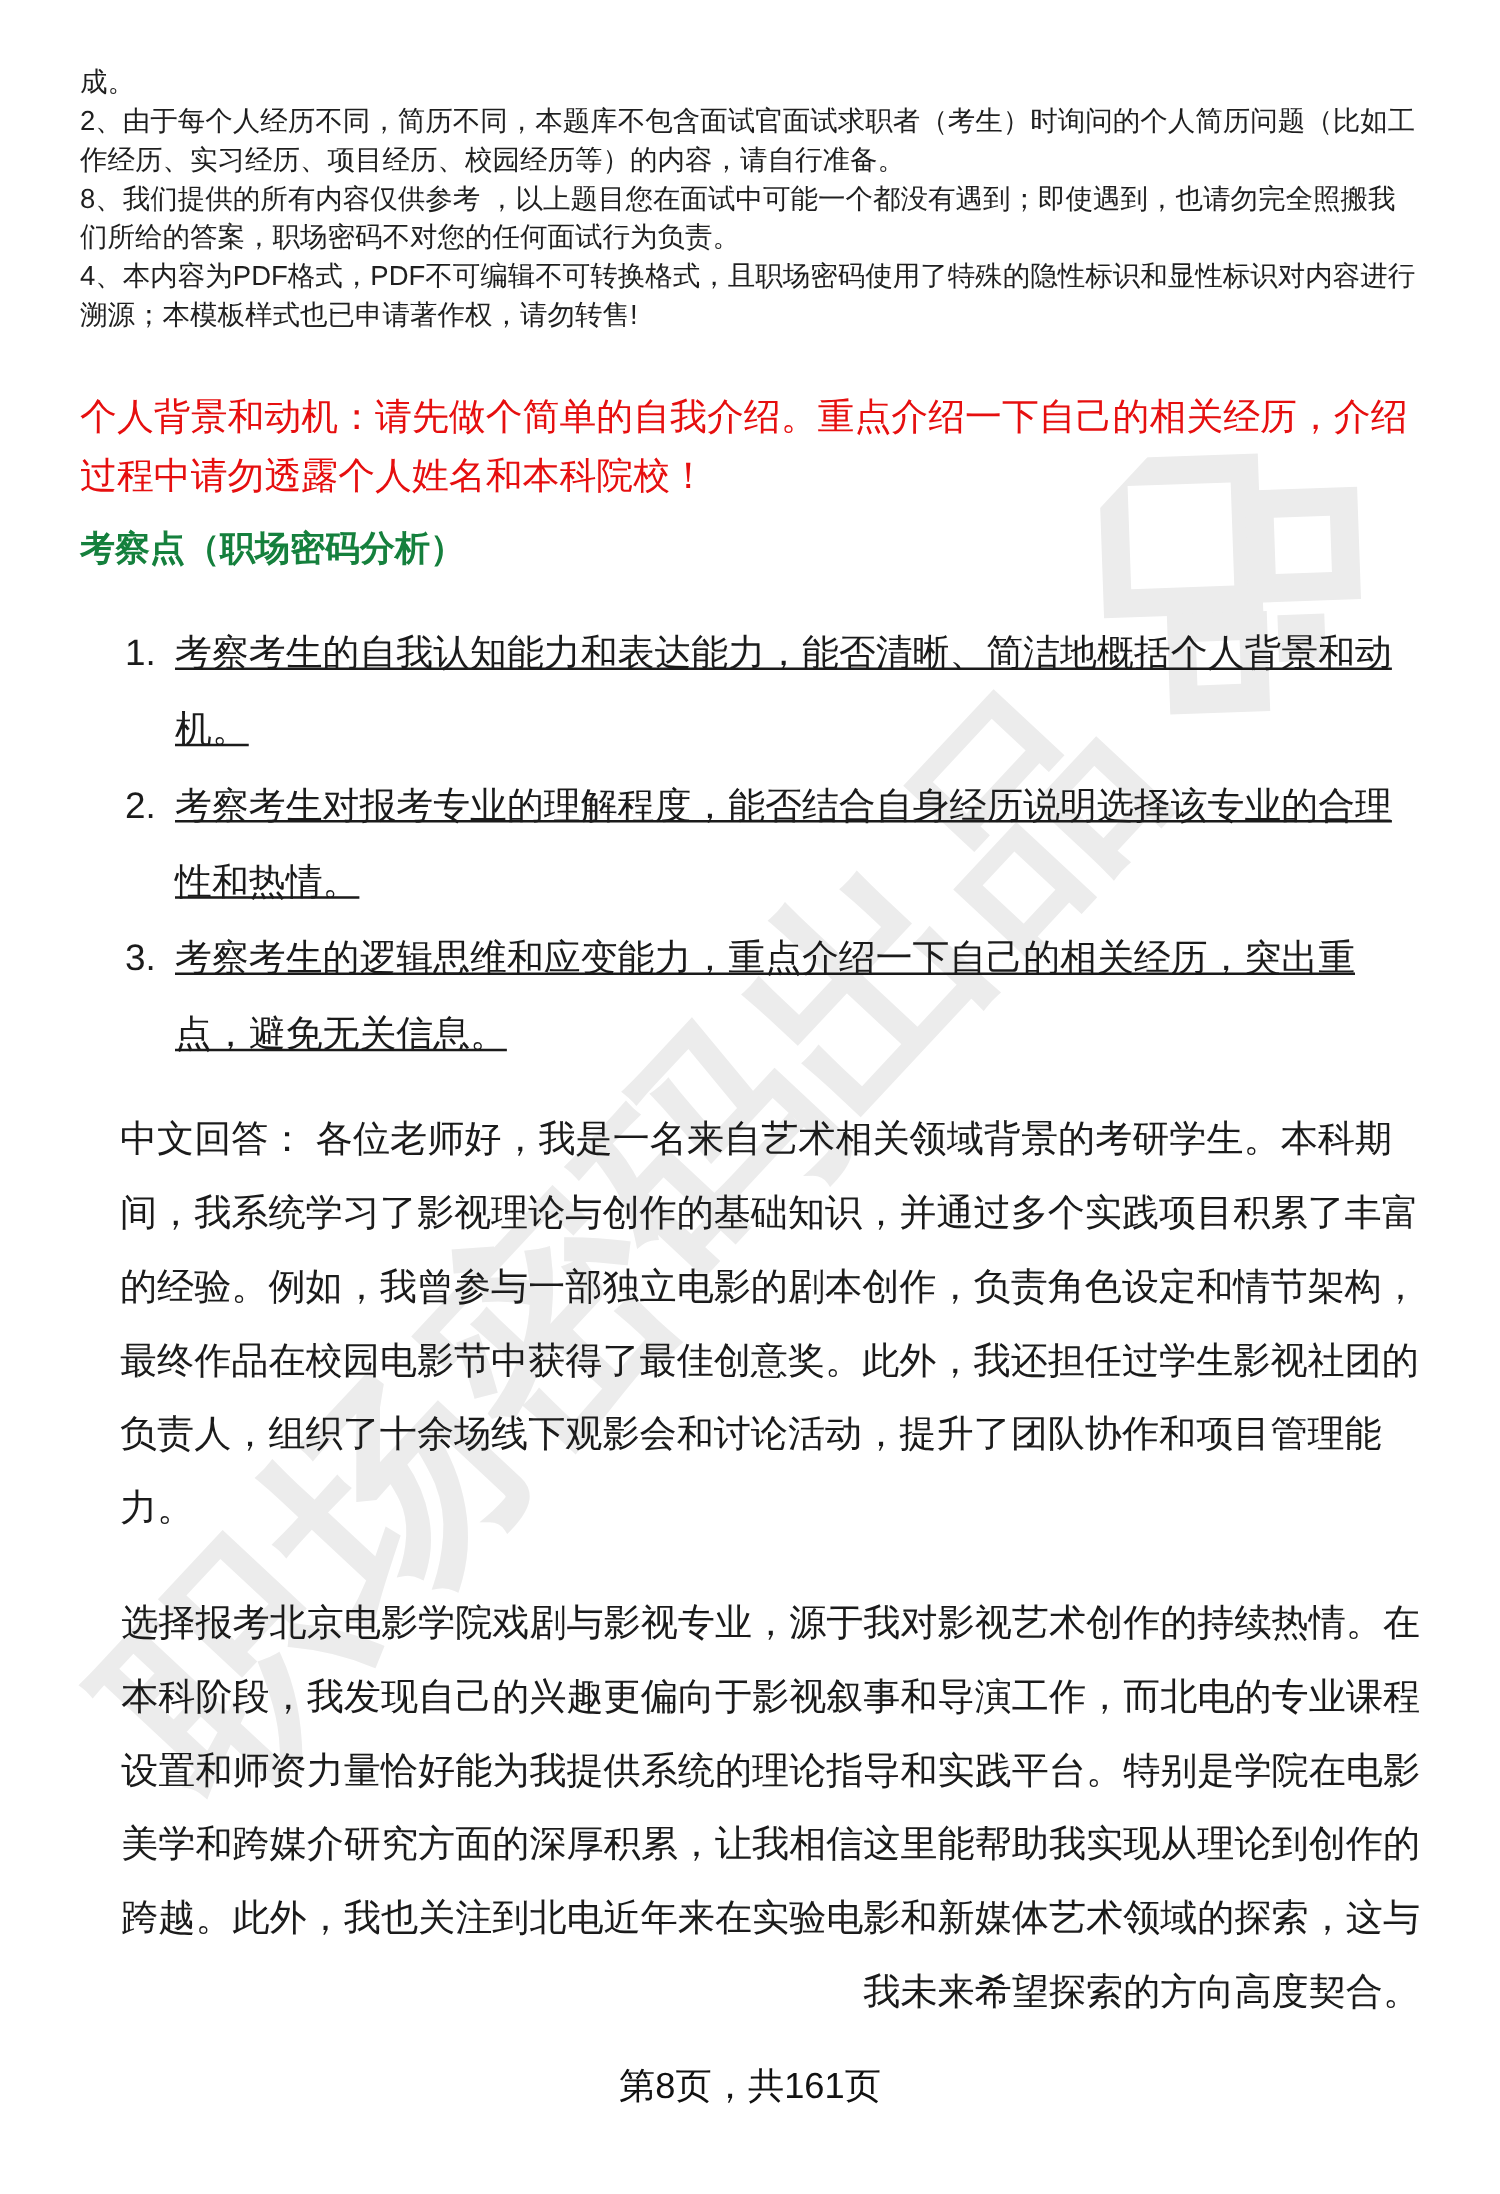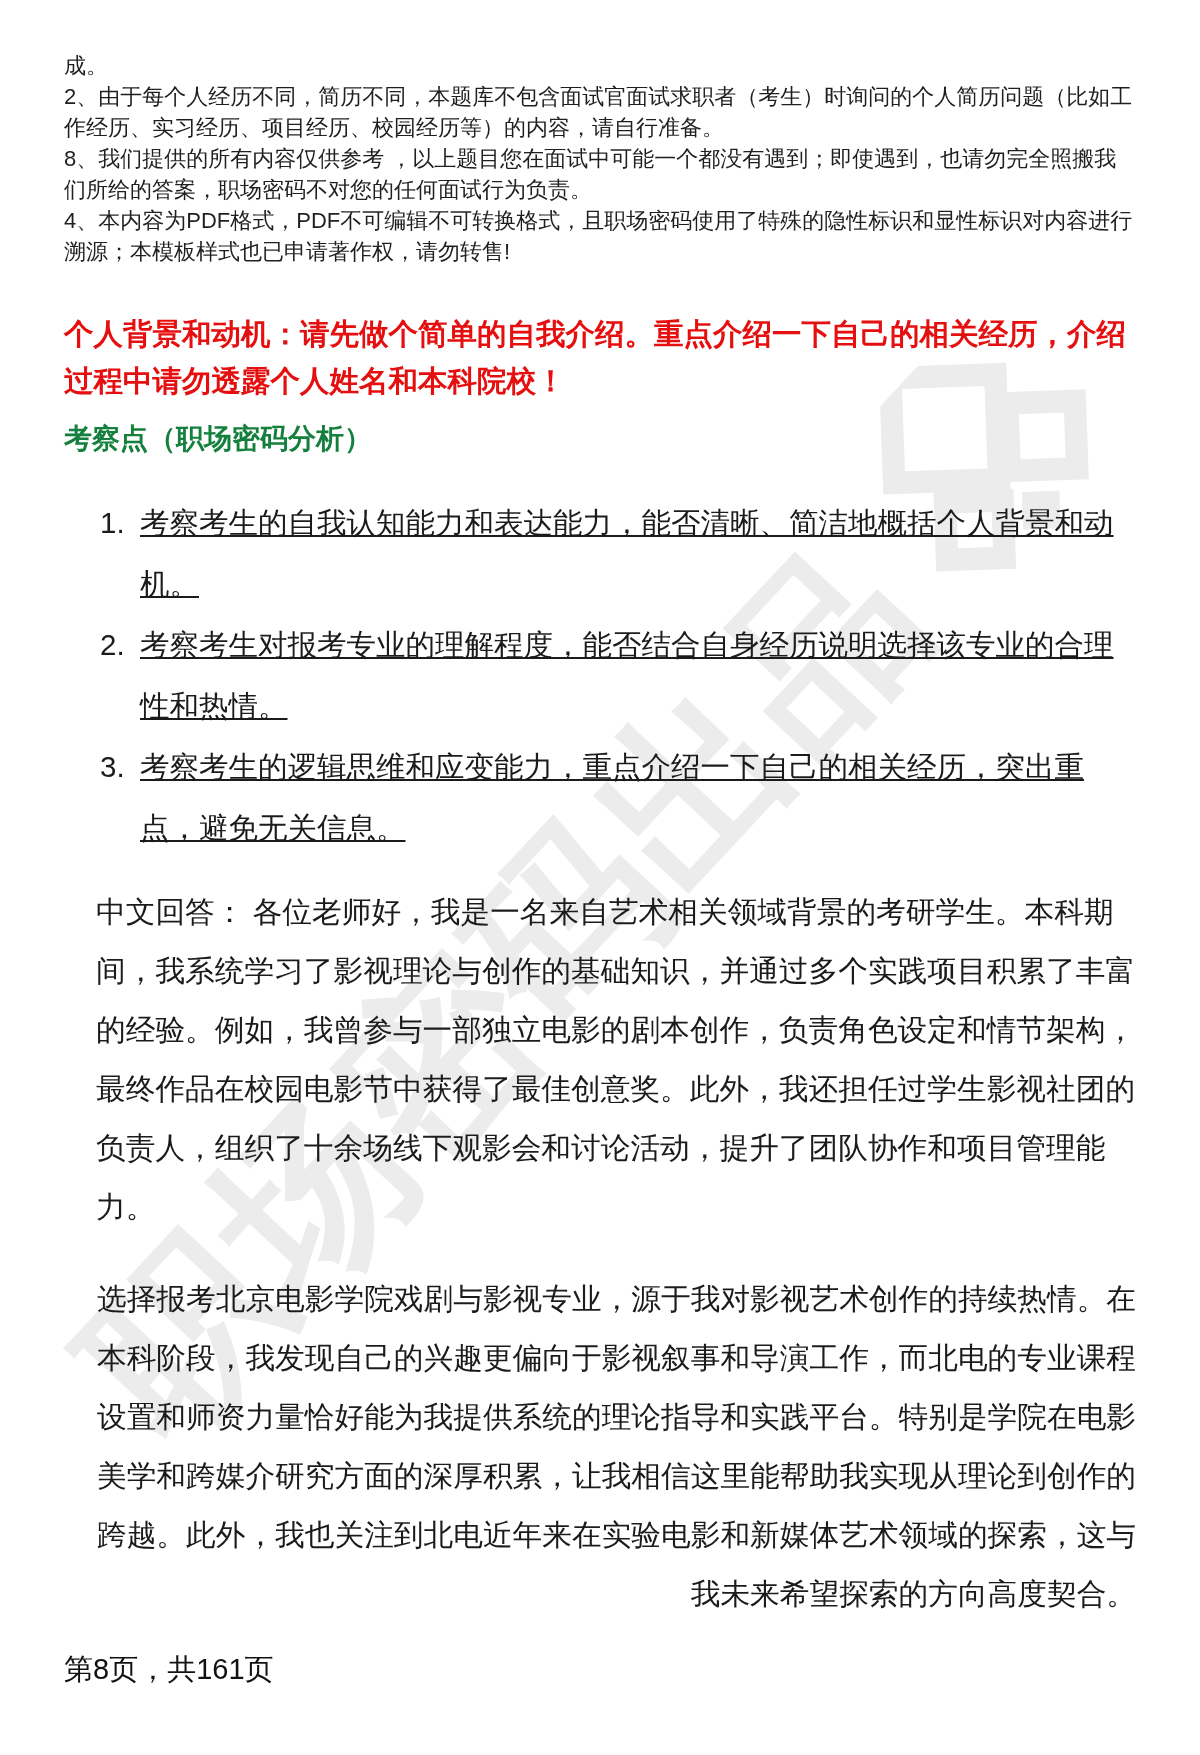--- a/index.html
+++ b/index.html
@@ -20,21 +20,21 @@
   }
   .disclaimer {
     font-size: 22px;
     line-height: 31px;
     color: #1f1f1f;
   }
   .disclaimer p { margin: 0; }
   .question-heading {
     margin-top: 43px;
     font-size: 29.5px;
-    font-weight: bold;
+    font-weight: normal;
     line-height: 47px;
     color: #e60f0f;
   }
   .section-heading {
     margin-top: 15px;
     font-size: 28px;
     font-weight: bold;
     line-height: 40px;
     color: #15803d;
   }
@@ -52,21 +52,21 @@
   .analysis-item .txt { flex: 1; text-decoration: underline; }
   .answer-para {
     font-size: 29.7px;
     line-height: 59px;
     margin-left: 32px;
   }
   .answer-para.first { margin-top: 24px; }
   .answer-para.second { margin-top: 33px; text-align: right; }
   .page-footer {
     margin-top: 26px;
-    text-align: left;
+    text-align: center;
     font-size: 29px;
     line-height: 40px;
     color: #111111;
   }
   .watermark {
     position: absolute;
     z-index: 0;
     left: -120px; top: 690px;
     width: 1440px; height: 400px;
     display: flex;

